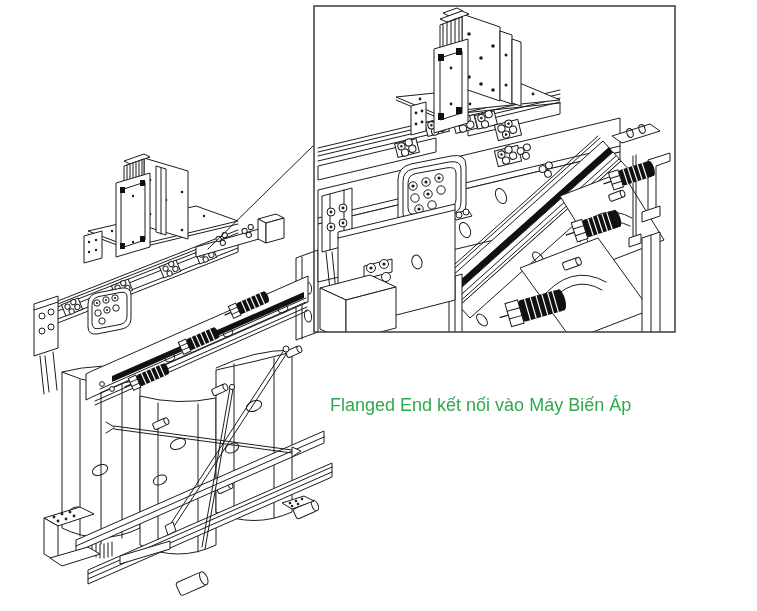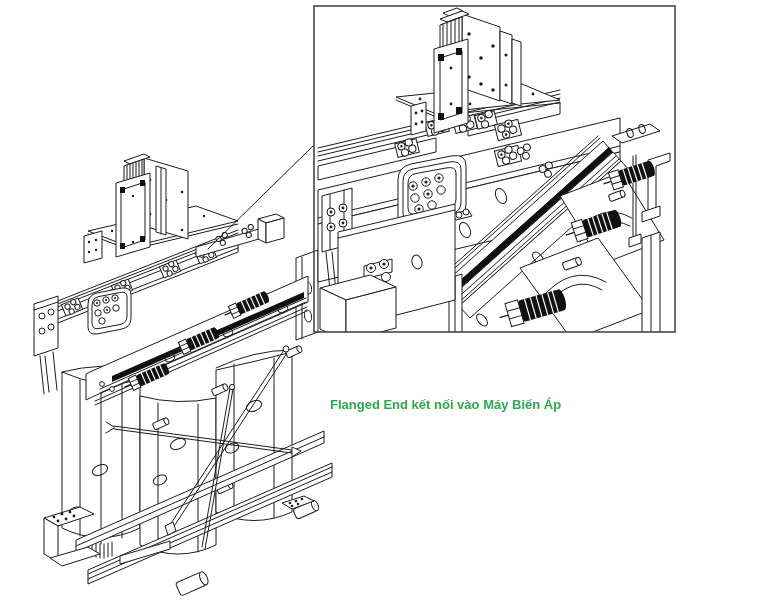--- a/index.html
+++ b/index.html
@@ -1,20 +1,20 @@
 <!DOCTYPE html>
 <html style="--background: #ffffff; --line: #1d1d1d; --fill-black: #111111; --caption-green: #2fa84f; --inset-border: #3c3c3c;"><head>
 <meta charset="utf-8">
 <style>
   html,body{margin:0;padding:0;background:#fff;}
   .page{position:relative;width:757px;height:611px;background:var(--background,#fff);overflow:hidden;
         font-family:"Liberation Sans", sans-serif;}
   .page svg{position:absolute;left:0;top:0;}
   .caption{position:absolute;left:330px;top:394px;width:400px;
-           font-size:13px;font-weight:bold;line-height:22px;
+           font-size:18px;font-weight:normal;line-height:22px;
            color:var(--caption-green,#2fa84f);white-space:nowrap;}
   
   .ln{stroke:var(--line,#1d1d1d);stroke-width:1;fill:none;stroke-linecap:round;}
   .ln2{stroke:var(--line,#1d1d1d);stroke-width:1.3;fill:none;}
   .wh{fill:#ffffff;stroke:var(--line,#1d1d1d);stroke-width:1;}
   .bk{fill:var(--fill-black,#111111);stroke:none;}
   .dt{fill:var(--line,#1d1d1d);stroke:none;}
   .rib{stroke:#ffffff;stroke-width:1.2;fill:none;}
   .box{fill:none;stroke:var(--inset-border,#3c3c3c);stroke-width:1.5;}
 </style>

